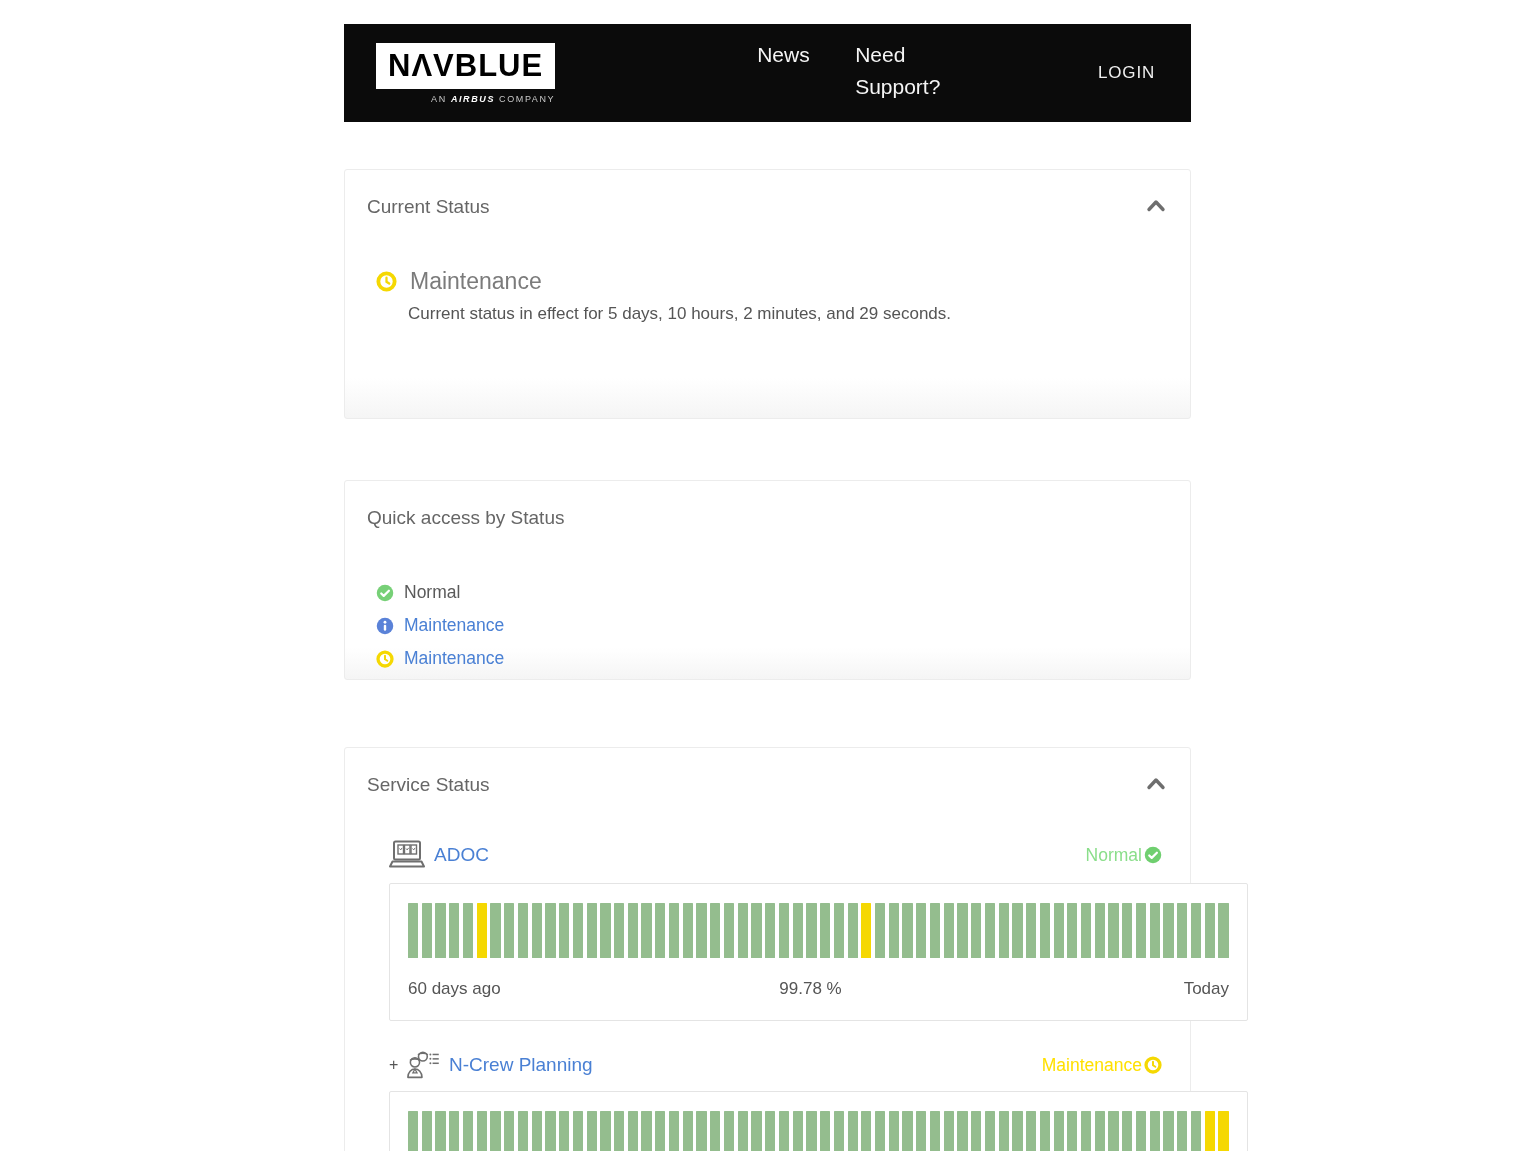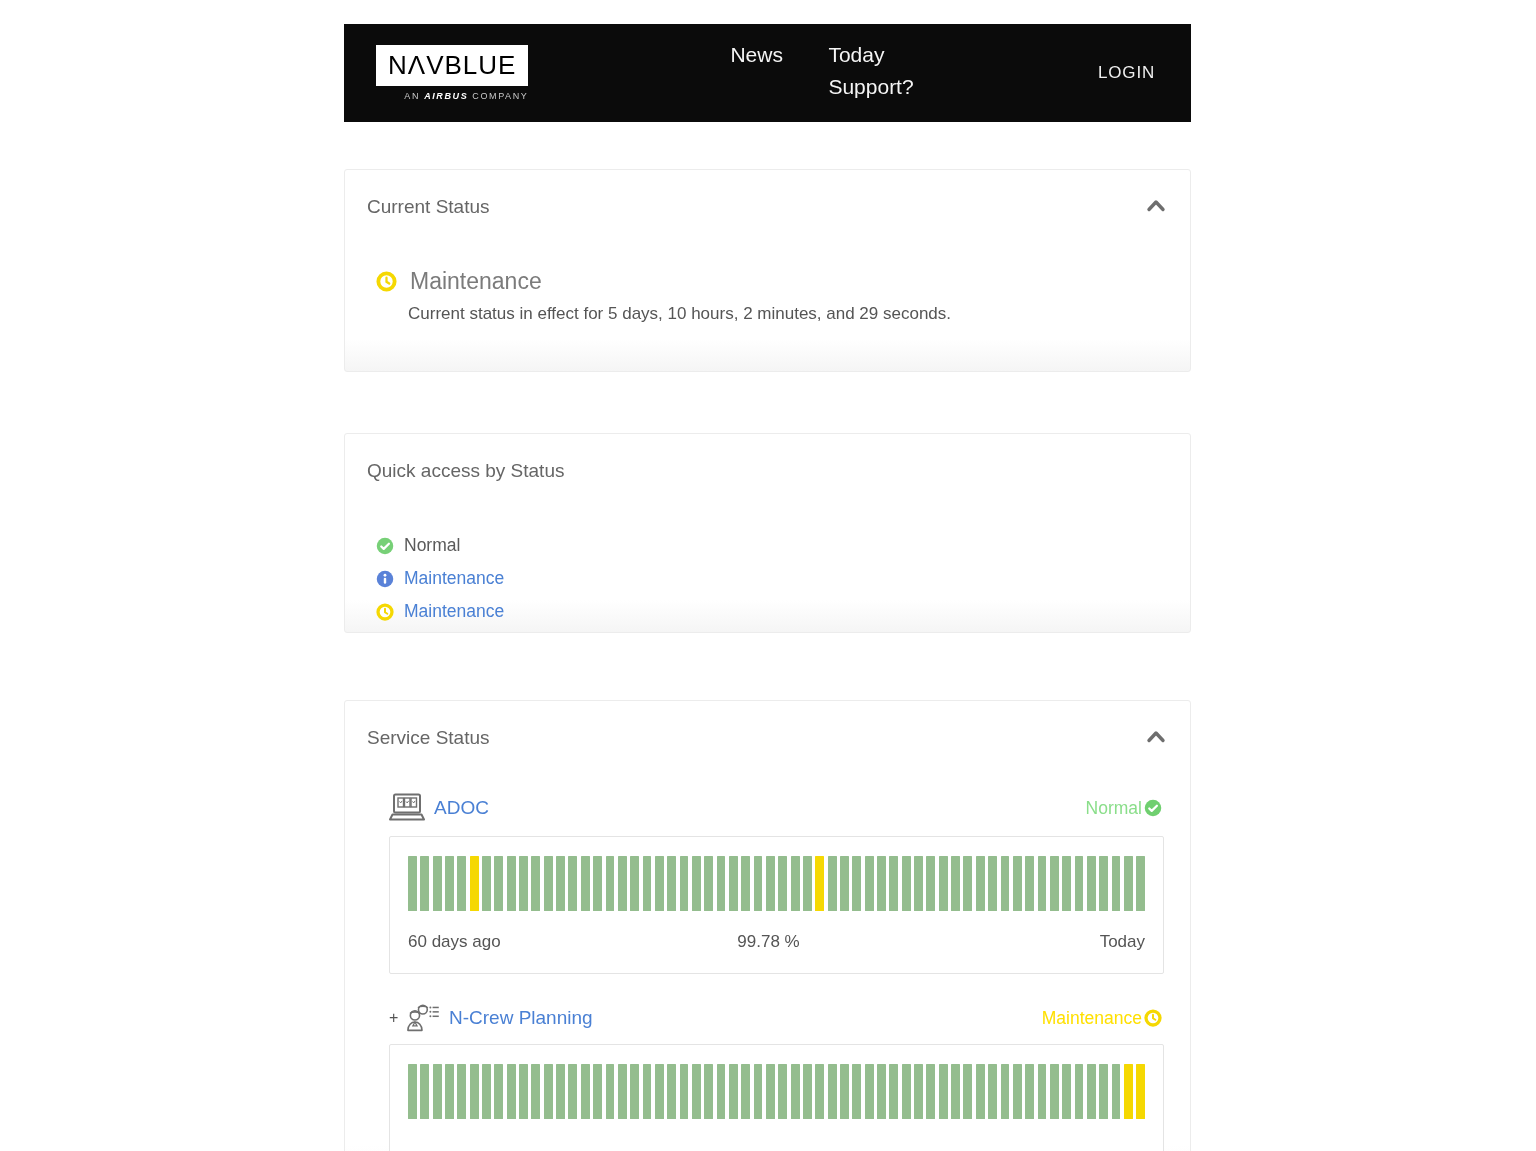--- a/index.html
+++ b/index.html
@@ -11,21 +11,21 @@
   .page { width:847px; margin-left:344px; }
 
   
   .topbar {
     margin-top:24px; height:98px; background:#0b0b0b;
     display:flex; align-items:center; padding:0 36px 0 32px;
   }
   .logo { display:flex; flex-direction:column; align-items:flex-end; text-decoration:none; cursor:pointer; }
   .logo-box {
     background:#ffffff; color:#000000; padding:7px 12px 8px 12px;
-    font-size:26px; font-weight:normal; letter-spacing:1px; line-height:1;
+    font-size:31px; font-weight:bold; letter-spacing:1px; line-height:1;
   }
   .logo-tagline {
     margin-top:5px; font-size:9px; letter-spacing:1.6px; color:#c9c9c9;
   }
   .logo-tagline b { color:#ffffff;font-style:italic; }
   .topnav { display:flex; margin-left:202px; align-self:flex-start; padding-top:15px; }
   .nav-item {
     width:98px; color:#f5f5f5; font-size:21px; line-height:32px;
     text-decoration:none; cursor:pointer;
   }
@@ -36,21 +36,21 @@
 
   
   .card {
     position:relative; border:1px solid #ececec; border-radius:3px;
     background:linear-gradient(180deg,#ffffff 84%,#f5f5f5 100%);
     padding:26px 28px 0 22px;
   }
   .card-title { font-size:19px; color:#666666; }
   .chevron { position:absolute; top:28px; right:24px; width:20px; height:13px; cursor:pointer; }
 
-  .card-current { margin-top:47px; height:203px; }
+  .card-current { margin-top:47px; height:250px; }
   .status-row { margin:50px 0 0 9px; display:flex; align-items:center; gap:13px; }
   .status-row .big-icon { width:21px; height:21px; display:inline-block; }
   .status-row .big-icon svg { width:100%; height:100%; display:block; }
   .status-big-label { font-size:23px; color:#7b7b7b; }
   .status-desc { margin:9px 0 0 41px; font-size:17px; color:#555555; }
 
   .card-quick { margin-top:61px; height:200px; }
   .qa-list { margin:47px 0 0 9px; }
   .qa-row { display:flex; align-items:center; gap:10px; height:33px; }
   .qa-icon { width:18px; height:18px; display:inline-block; }
@@ -66,21 +66,21 @@
   .svc-expander { width:15px; color:#555555; font-size:16px; cursor:pointer; }
   .svc-icon { width:36px; height:30px; margin-right:9px; display:inline-block; }
   .svc-icon svg { width:100%; height:100%; display:block; }
   .svc-name { font-size:19px; color:#4a80d4; text-decoration:none; cursor:pointer; }
   .svc-status { margin-left:auto; display:flex; align-items:center; gap:2px; }
   .svc-status-label { font-size:17.5px; }
   .svc-status-icon { width:18px; height:18px; display:inline-block; }
   .svc-status-icon svg { width:100%; height:100%; display:block; }
 
   .uptime-box {
-    margin:10px 0 0 22px; width:775px; height:138px;
+    margin:10px 0 0 22px; width:859px; height:138px;
     border:1px solid #e4e4e4; border-radius:2px; background:#ffffff;
     padding:19px 18px 0 18px;
   }
   .uptime-box.second { margin-top:8px; }
   .bars { display:flex; gap:3.5px; height:55px; }
   .bar { flex:1; border-radius:0.5px; }
   .uptime-labels { position:relative; margin-top:21px; font-size:17px; color:#555555; }
   .uptime-left { float:left; }
   .uptime-right { float:right; }
   .uptime-center { position:absolute; left:0; right:16px; text-align:center; }
@@ -92,21 +92,21 @@
 
   <header class="topbar">
     <a class="logo">
       <span class="logo-box">
         <span>NΛVBLUE</span>
       </span>
       <span class="logo-tagline"><span>AN </span><b>AIRBUS</b><span> COMPANY</span></span>
     </a>
     <nav class="topnav">
         <a class="nav-item">News</a>
-        <a class="nav-item">Today Support?</a>
+        <a class="nav-item">Need Support?</a>
       </nav>
     <a class="login">LOGIN</a>
   </header>
 
   <section class="card card-current">
     <div class="card-title">Current Status</div>
     <span class="chevron">
       <svg viewBox="0 0 20 13">
           <path d="M3 10.5 L10 3 L17 10.5" stroke="#6e6e6e" stroke-width="3.4" fill="none" stroke-linecap="round" stroke-linejoin="round"></path>
         </svg>

